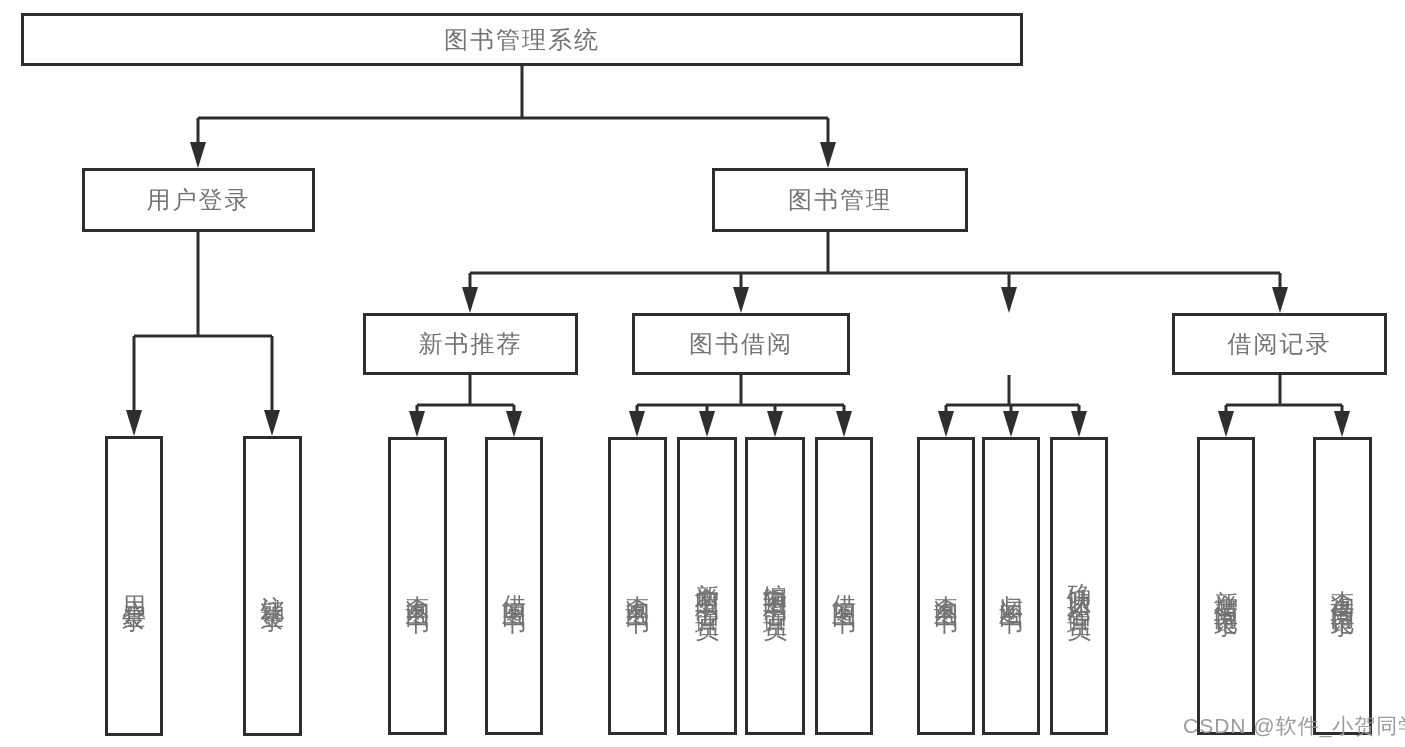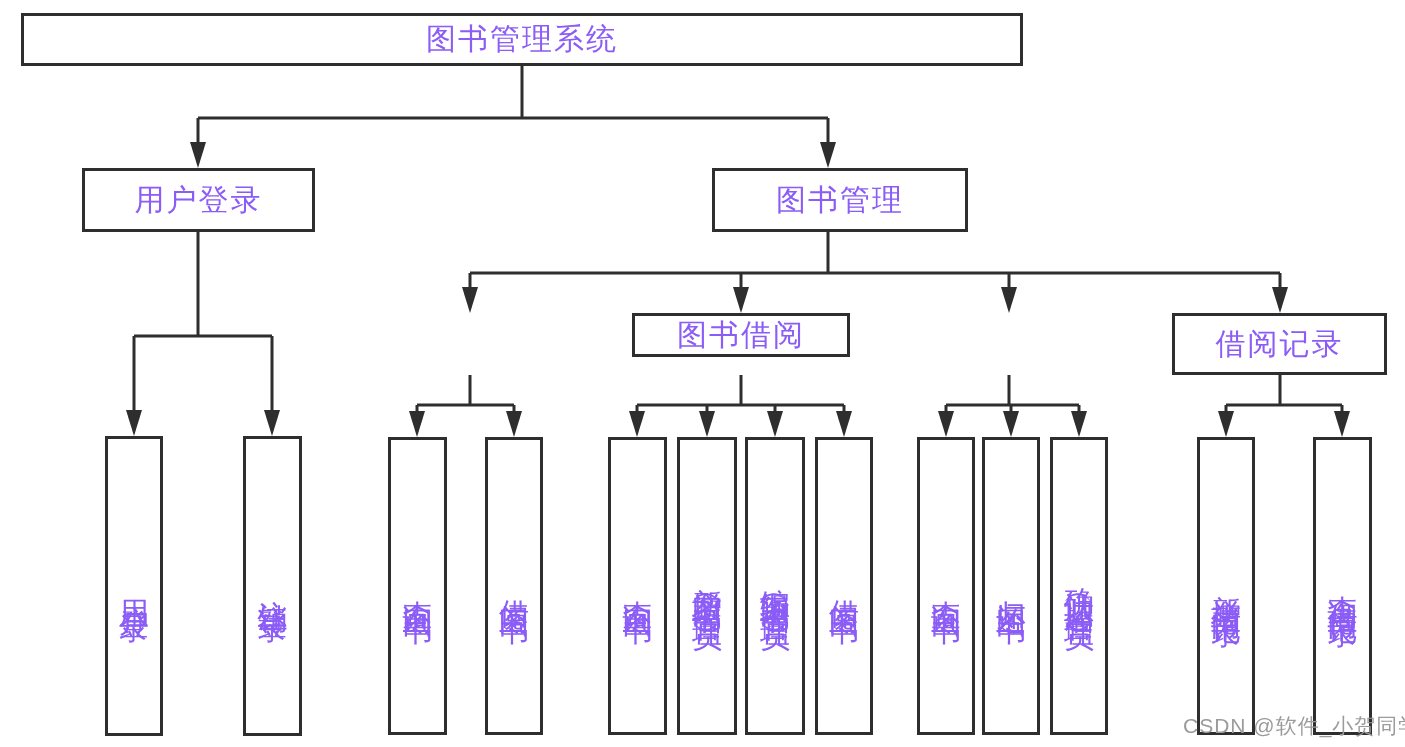--- a/index.html
+++ b/index.html
@@ -6,21 +6,21 @@
   .canvas{
     position:relative;width:1405px;height:747px;background:#ffffff;
     font-family:"Liberation Sans","DejaVu Sans",sans-serif;color:#1a1a1a;overflow:hidden;
   }
   .connectors{position:absolute;left:0;top:0;z-index:1;}
   .node{
     position:absolute;background:#ffffff;border:3px solid #2e2e2e;
     display:flex;align-items:center;justify-content:center;
     z-index:2;box-sizing:border-box;
   }
-  .node .label{font-size:30px;letter-spacing:2px;white-space:nowrap;color:#8b5cf6;}
+  .node .label{font-size:24px;letter-spacing:2px;white-space:nowrap;color:#737373;}
   .leaf .label{
     writing-mode:vertical-rl;text-orientation:upright;
     letter-spacing:5px;line-height:1;white-space:normal;
   }
   .watermark{
     position:absolute;left:1183px;top:712px;z-index:3;
     font-size:21px;color:#9b9b9b;letter-spacing:1px;white-space:nowrap;
   }
 </style>
 </head>
@@ -82,21 +82,24 @@
     <span class="label">图书管理系统</span>
   </div>
 
   <div class="node" style="left:82px;top:168px;width:233px;height:64px">
     <span class="label">用户登录</span>
   </div>
   <div class="node" style="left:712px;top:168px;width:256px;height:64px">
     <span class="label">图书管理</span>
   </div>
 
-  <div class="node" style="left:632px;top:313px;width:218px;height:44px">
+  <div class="node" style="left:363px;top:313px;width:215px;height:62px">
+    <span class="label">新书推荐</span>
+  </div>
+  <div class="node" style="left:632px;top:313px;width:218px;height:62px">
     <span class="label">图书借阅</span>
   </div>
   <div class="node" style="left:1172px;top:313px;width:215px;height:62px">
     <span class="label">借阅记录</span>
   </div>
 
   <div class="node leaf" style="left:105px;top:436px;width:58px;height:300px">
     <span class="label">用户登录</span>
   </div>
   <div class="node leaf" style="left:243px;top:436px;width:59px;height:300px">

